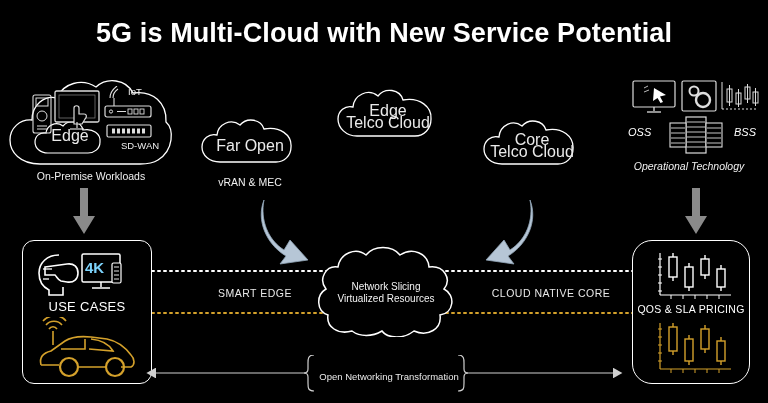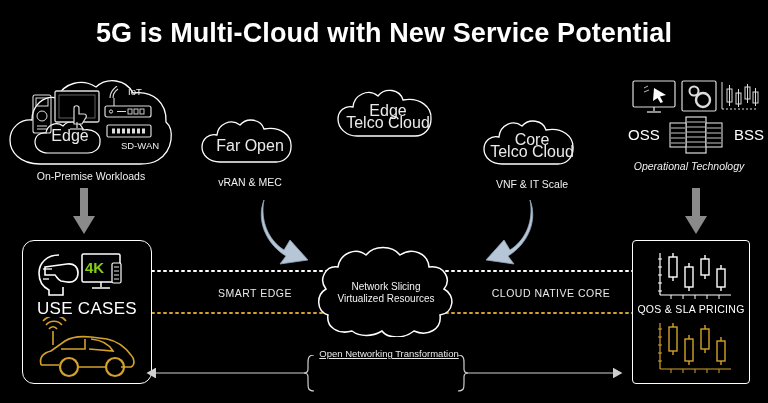--- a/index.html
+++ b/index.html
@@ -4,26 +4,26 @@
 <style>
   html,body{margin:0;padding:0;background:#000;}
   body{width:768px;height:403px;overflow:hidden;
        font-family:"Liberation Sans",sans-serif;color:#fff;position:relative;}
   #stage{position:absolute;inset:0;width:768px;height:392px;}
   .abs{position:absolute;}
   .ttl{left:0;top:18px;width:768px;text-align:center;font-size:27px;
        font-weight:700;letter-spacing:.1px;color:#fff;}
   .cap{font-size:10.5px;color:#f0f0f0;text-align:center;white-space:nowrap;}
   .incloud{font-size:16px;color:#eaeaea;text-align:center;line-height:12px;white-space:nowrap;}
-  .boxlbl{font-size:17px;color:#fff;text-align:center;letter-spacing:.3px;white-space:nowrap;}
+  .boxlbl{font-size:13px;color:#fff;text-align:center;letter-spacing:.3px;white-space:nowrap;}
   .lanelbl{font-size:10.5px;color:#e8e8e8;text-align:center;letter-spacing:.5px;white-space:nowrap;}
   .slicelbl{font-size:10px;color:#f2f2f2;text-align:center;line-height:11.5px;white-space:nowrap;}
   .botlbl{font-size:9.5px;color:#eaeaea;text-align:center;line-height:11px;white-space:nowrap;}
   .tinylbl{font-size:9.5px;color:#ededed;white-space:nowrap;text-align:right;}
-  .ossbss{font-size:15px;color:#fff;white-space:nowrap;}
+  .ossbss{font-size:11px;color:#fff;white-space:nowrap;font-style:italic;}
   svg{display:block;}
 </style>
 </head>
 <body>
 
 <div id="stage">
 
   <div class="abs ttl">5G is Multi-Cloud with New Service Potential</div>
 
   <div class="abs" style="left:6px;top:72px;">
@@ -114,21 +114,20 @@
   <div class="abs" style="left:482px;top:118px;">
     <svg width="100" height="50" viewBox="0 0 100 50">
       <path d="M20 46 C9 46 2 39 2 31 C2 23 9 17 17 19 C18 7 31 1 40 8
                C47 0 61 2 64 12 C80 9 92 18 91 31 C91 40 84 46 76 46 Z" fill="none" stroke="#ffffff" stroke-width="1.3"></path>
     </svg>
     <div class="abs incloud" style="left:0;top:16px;width:100px;">
       <span>Core</span><br>
       <span>Telco Cloud</span>
     </div>
   </div>
-  <div class="abs cap" style="left:480px;top:178px;width:104px;">VNF &amp; IT Scale</div>
 
   <svg class="abs" style="left:464px;top:198px;" width="72" height="68" viewBox="0 0 72 68">
     <path d="M66 2 C70 22 62 42 46 52 L40 42 L22 62 L50 66 L44 58 C64 46 74 22 66 2 Z" fill="#b6c6d6" stroke="#8fa3b5" stroke-width="0.8"></path>
   </svg>
 
   <div class="abs" style="left:618px;top:80px;">
 
     <svg class="abs" style="left:14px;top:0;" width="44" height="34" viewBox="0 0 44 34">
       <rect x="1" y="1" width="42" height="26" rx="1.5" fill="#000" stroke="#ddd" stroke-width="1.2"></rect>
       <path d="M22 8 L34 15 L28 16.5 L31 22 L28.5 23 L25.5 18 L21 21 Z" fill="#fff"></path>
@@ -232,42 +231,42 @@
       <line x1="20" y1="29" x2="20" y2="34" stroke="#fff" stroke-width="1.5"></line>
       <line x1="11" y1="35" x2="29" y2="35" stroke="#fff" stroke-width="1.5"></line>
       <rect x="31" y="10" width="9" height="20" rx="1.5" fill="#000" stroke="#fff" stroke-width="1.2"></rect>
       <g stroke="#fff" stroke-width="0.9">
         <line x1="33" y1="14" x2="38" y2="14"></line>
           <line x1="33" y1="18" x2="38" y2="18"></line>
         <line x1="33" y1="22" x2="38" y2="22"></line>
           <line x1="33" y1="26" x2="38" y2="26"></line>
       </g>
     </svg>
-    <div class="abs" style="left:62px;top:18px;font-size:15px;font-weight:700;color:#84cc16;">4K</div>
+    <div class="abs" style="left:62px;top:18px;font-size:15px;font-weight:700;color:#7dd3fc;">4K</div>
 
     <div class="abs boxlbl" style="left:0;top:58px;width:128px;">USE CASES</div>
 
     <svg class="abs" style="left:12px;top:76px;" width="108" height="62" viewBox="0 0 108 62">
       <g stroke="#d4a12b" fill="none" stroke-width="1.6">
         <path d="M14 12 C16 9 20 9 22 12"></path>
         <path d="M11 8 C15 3 23 3 27 8"></path>
         <path d="M8 4 C14 -3 26 -3 31 4"></path>
         <line x1="18" y1="14" x2="18" y2="28"></line>
         <path d="M6 48 C4 40 8 36 16 34 L30 24 C36 20 46 19 56 20 L72 22
                  C82 24 90 30 96 38 C100 42 100 48 96 50 L86 50"></path>
         <path d="M6 48 L24 48 M44 50 L72 50"></path>
         <path d="M26 32 L50 32 L50 22 M54 32 L78 34 C74 27 66 23 56 22"></path>
       </g>
       <circle cx="34" cy="50" r="9" fill="none" stroke="#d4a12b" stroke-width="2.2"></circle>
       <circle cx="80" cy="50" r="9" fill="none" stroke="#d4a12b" stroke-width="2.2"></circle>
     </svg>
   </div>
 
   <div class="abs" style="left:632px;top:240px;width:116px;height:142px;
-       border:1.3px solid #ffffff;border-radius:4px;background:#000;">
+       border:1.3px solid #ffffff;border-radius:20px;background:#000;">
 
     <svg class="abs" style="left:24px;top:10px;" width="76" height="50" viewBox="0 0 76 50">
       <line x1="3" y1="2" x2="3" y2="44" stroke="#fff" stroke-width="1.2"></line>
       <g stroke="#fff" stroke-width="1">
         <line x1="1" y1="8" x2="5" y2="8"></line>
           <line x1="1" y1="16" x2="5" y2="16"></line>
         <line x1="1" y1="24" x2="5" y2="24"></line>
           <line x1="1" y1="32" x2="5" y2="32"></line>
         <line x1="1" y1="40" x2="5" y2="40"></line>
       </g>
@@ -332,17 +331,17 @@
         <path d="M0 0 L8 4.5 L0 9 Z" fill="#cfcfcf"></path>
       </marker>
     </defs>
     <line x1="156" y1="18" x2="306" y2="18" stroke="#cfcfcf" stroke-width="1.2" marker-start="url(#arrL)"></line>
     <line x1="466" y1="18" x2="614" y2="18" stroke="#cfcfcf" stroke-width="1.2" marker-end="url(#arrR)"></line>
     <path d="M314 0 C308 0 308 4 308 8 L308 14 C308 17 306 18 304 18 C306 18 308 19 308 22
              L308 28 C308 33 308 36 314 36" fill="none" stroke="#cfcfcf" stroke-width="1.2"></path>
     <path d="M458 0 C464 0 464 4 464 8 L464 14 C464 17 466 18 468 18 C466 18 464 19 464 22
              L464 28 C464 33 464 36 458 36" fill="none" stroke="#cfcfcf" stroke-width="1.2"></path>
   </svg>
-  <div class="abs botlbl" style="left:316px;top:348px;width:146px;text-decoration:underline;">
+  <div class="abs botlbl" style="left:316px;top:371px;width:146px;">
     <span>Open Networking Transformation</span><br>
   </div>
 
 </div>
 
 </body></html>

